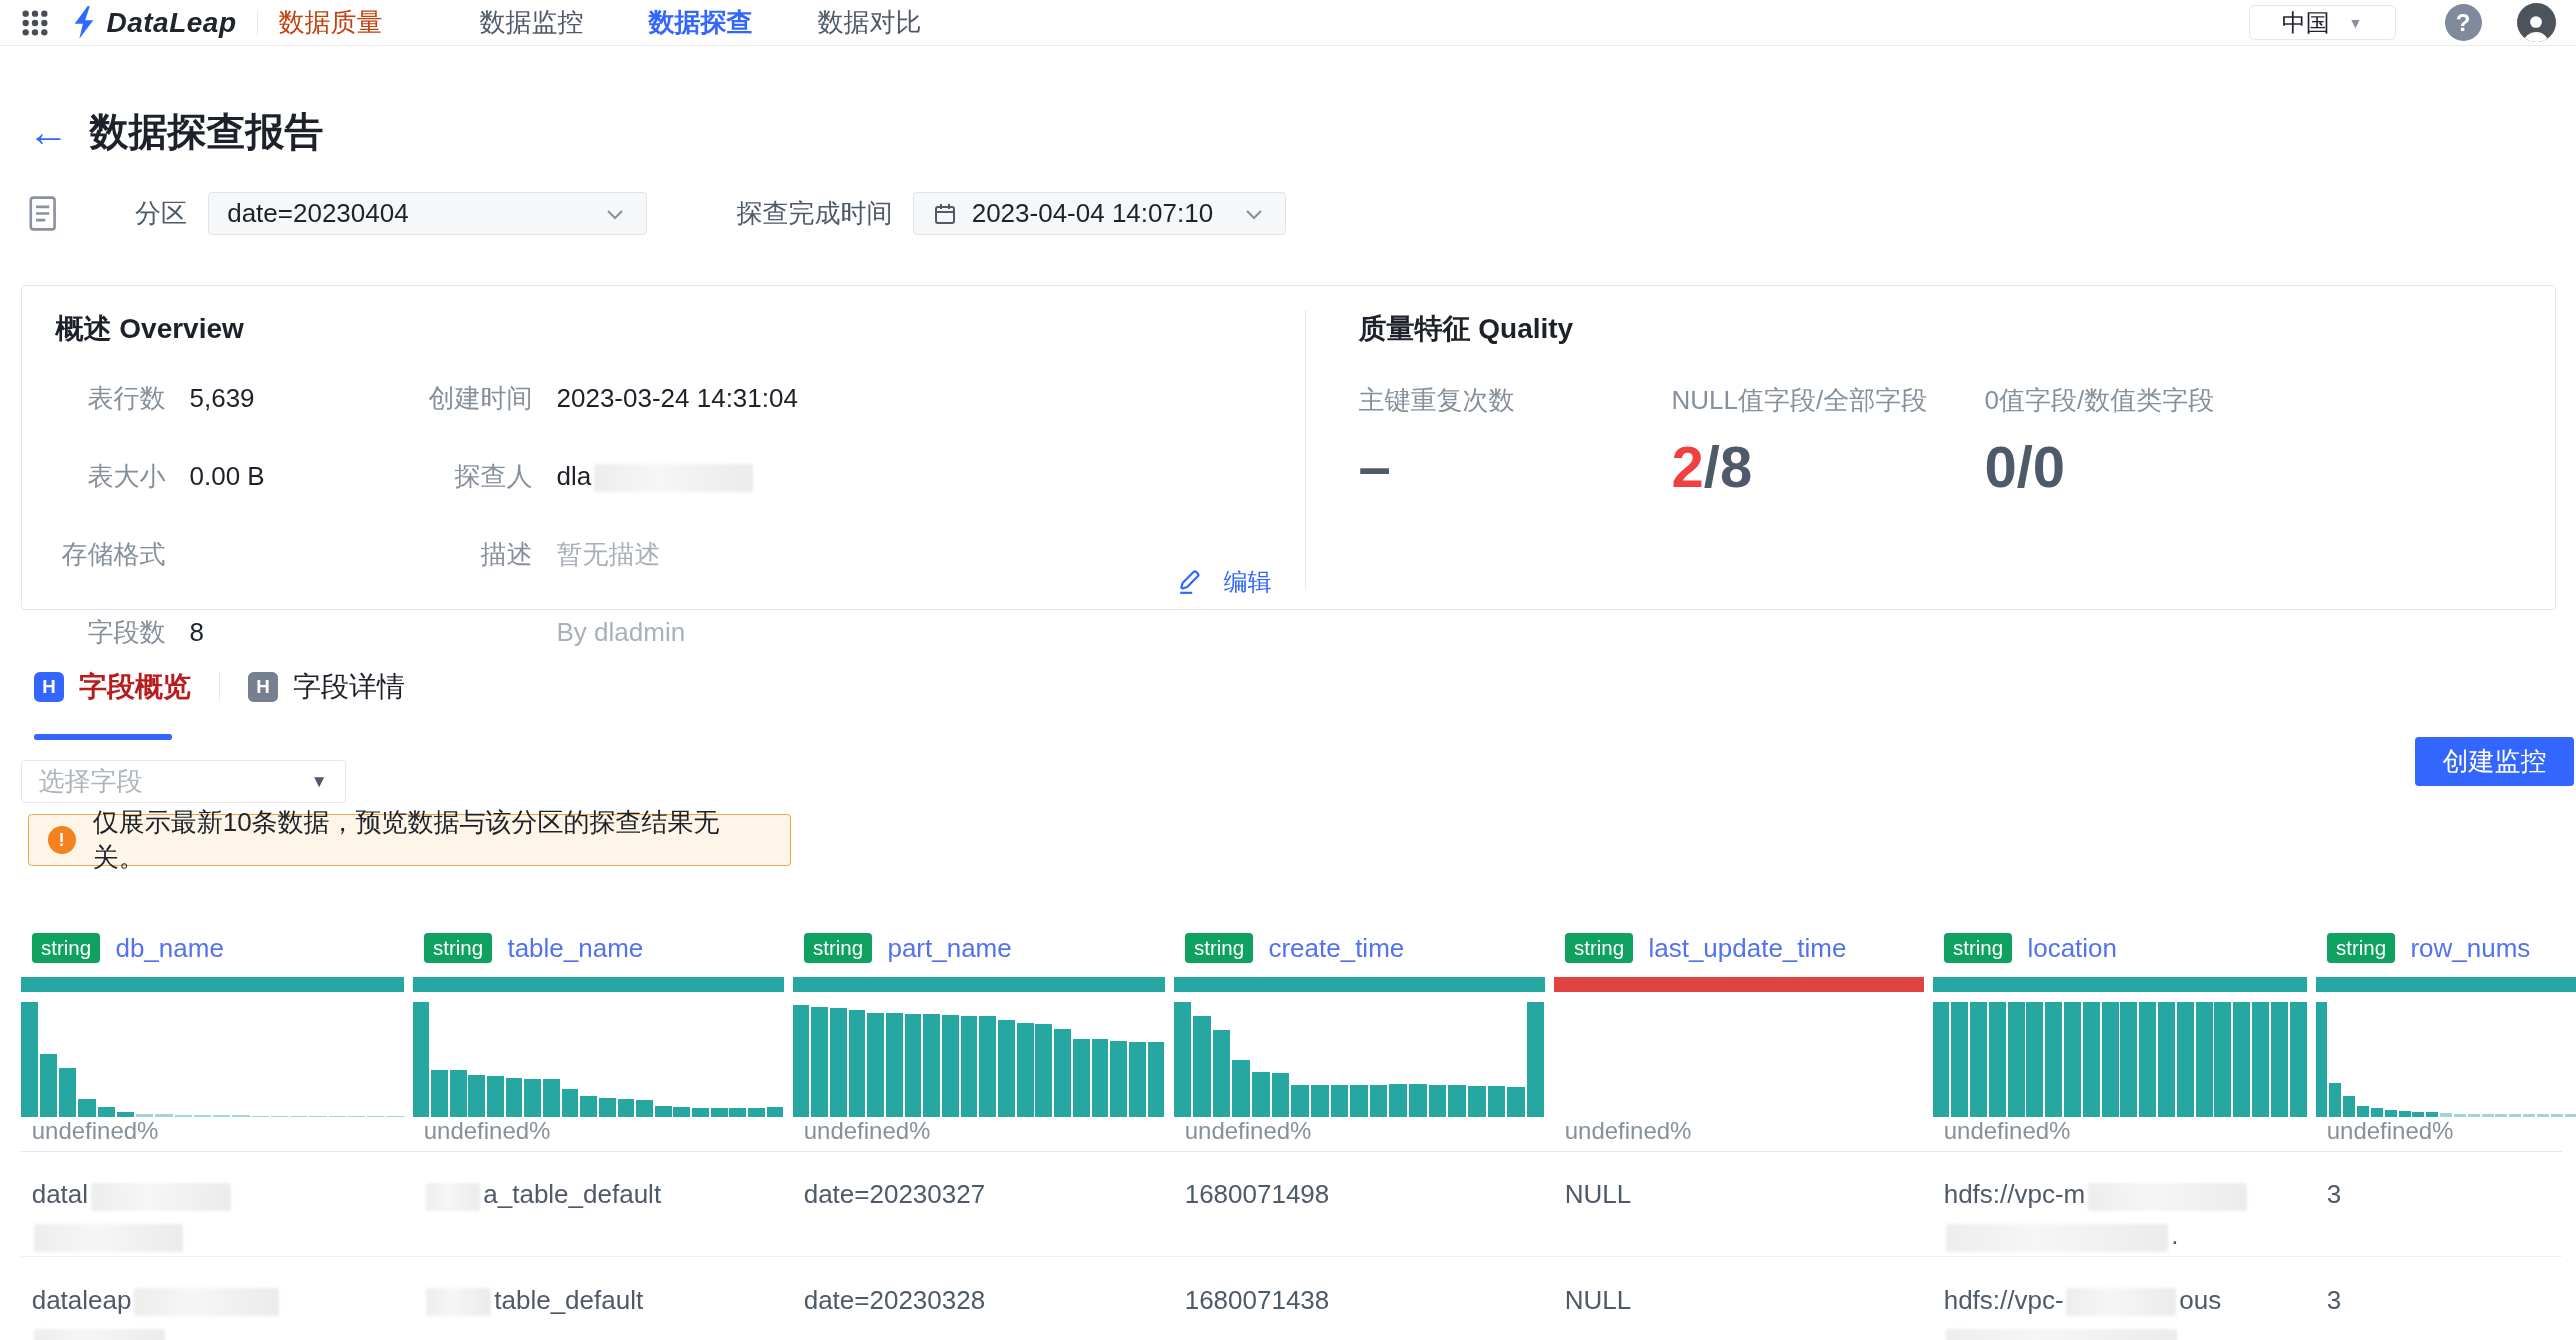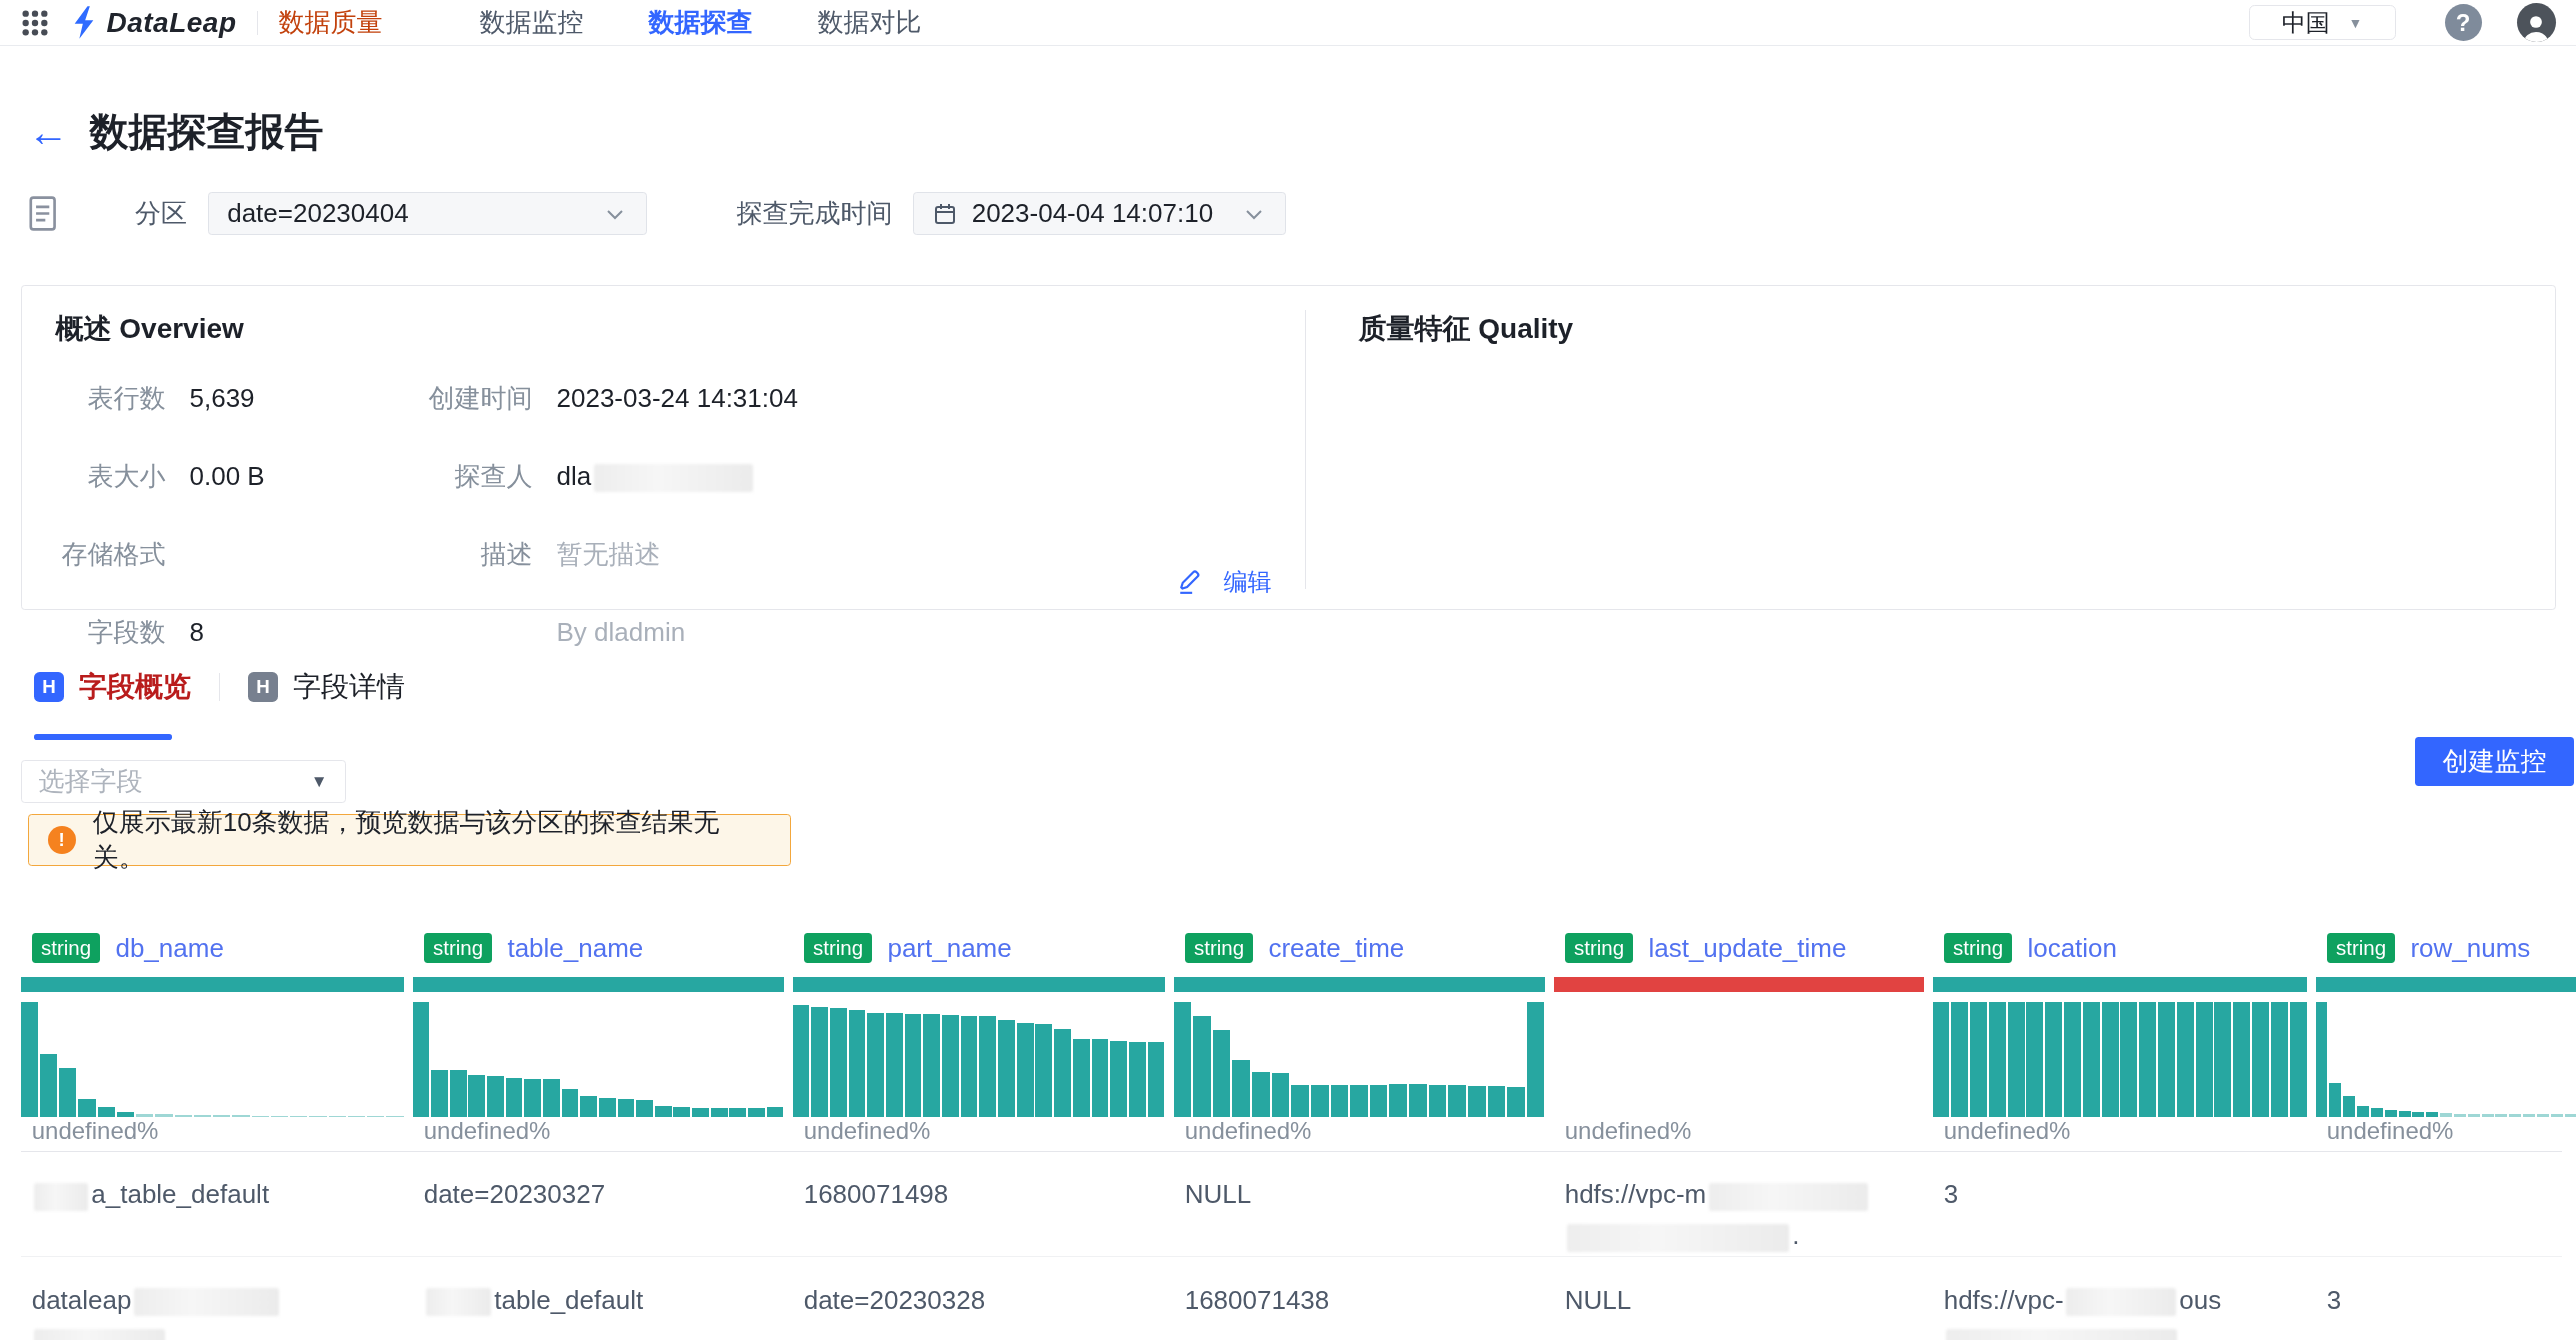--- a/index.html
+++ b/index.html
@@ -222,20 +222,34 @@
           <path d="M4 17 l1.3-4.3 L15 3 a2.2 2.2 0 0 1 3.1 0 l.9.9 a2.2 2.2 0 0 1 0 3.1 L9.3 16.7 L5 18 z"></path>
           <path d="M3 22 h11"></path>
         </g>
       </svg>
     <span>编辑</span>
   </div>
 
   <div class="card-divider"></div>
 
   <div class="quality sec-title">质量特征 Quality</div>
+  <div class="stats">
+    <div class="stat">
+      <div class="stat-label">主键重复次数</div>
+      <div class="stat-value">–</div>
+    </div>
+    <div class="stat">
+      <div class="stat-label">NULL值字段/全部字段</div>
+      <div class="stat-value"><span class="stat-red">2</span><span>/8</span></div>
+    </div>
+    <div class="stat">
+      <div class="stat-label">0值字段/数值类字段</div>
+      <div class="stat-value">0/0</div>
+    </div>
+  </div>
 </div>
 
 <div class="tabs">
   <span class="tab active">
     <span class="tab-ic blue">H</span>
     <span class="tab-label">字段概览</span>
   </span>
   <span class="tab-sep"></span>
   <span class="tab">
     <span class="tab-ic gray">H</span>
@@ -434,20 +448,24 @@
       <div class="pct-cell">undefined%</div>
       <div class="pct-cell">undefined%</div>
       <div class="pct-cell">undefined%</div>
       <div class="pct-cell">undefined%</div>
       <div class="pct-cell">undefined%</div>
       <div class="pct-cell">undefined%</div>
       <div class="pct-cell">undefined%</div>
     </div>
 <div class="p-grid p-data-row">
       <div class="data-cell">
+        <div class="cell-line">datal<span class="blur" style="width: 140px;"></span></div>
+        <div class="cell-line"><span class="blur" style="width: 149px;"></span></div>
+      </div>
+      <div class="data-cell">
         <div class="cell-line"><span class="blur" style="width: 54px;"></span>a_table_default</div>
       </div>
       <div class="data-cell">
         <div class="cell-line">date=20230327</div>
       </div>
       <div class="data-cell">
         <div class="cell-line">1680071498</div>
       </div>
       <div class="data-cell">
         <div class="cell-line">NULL</div>

